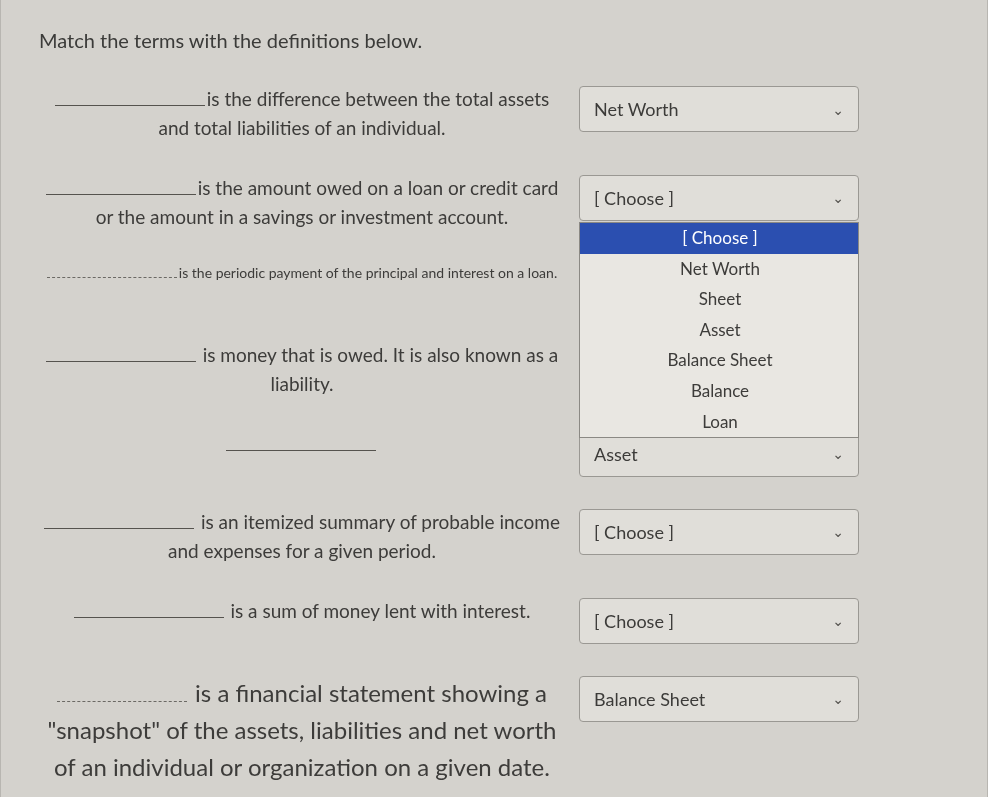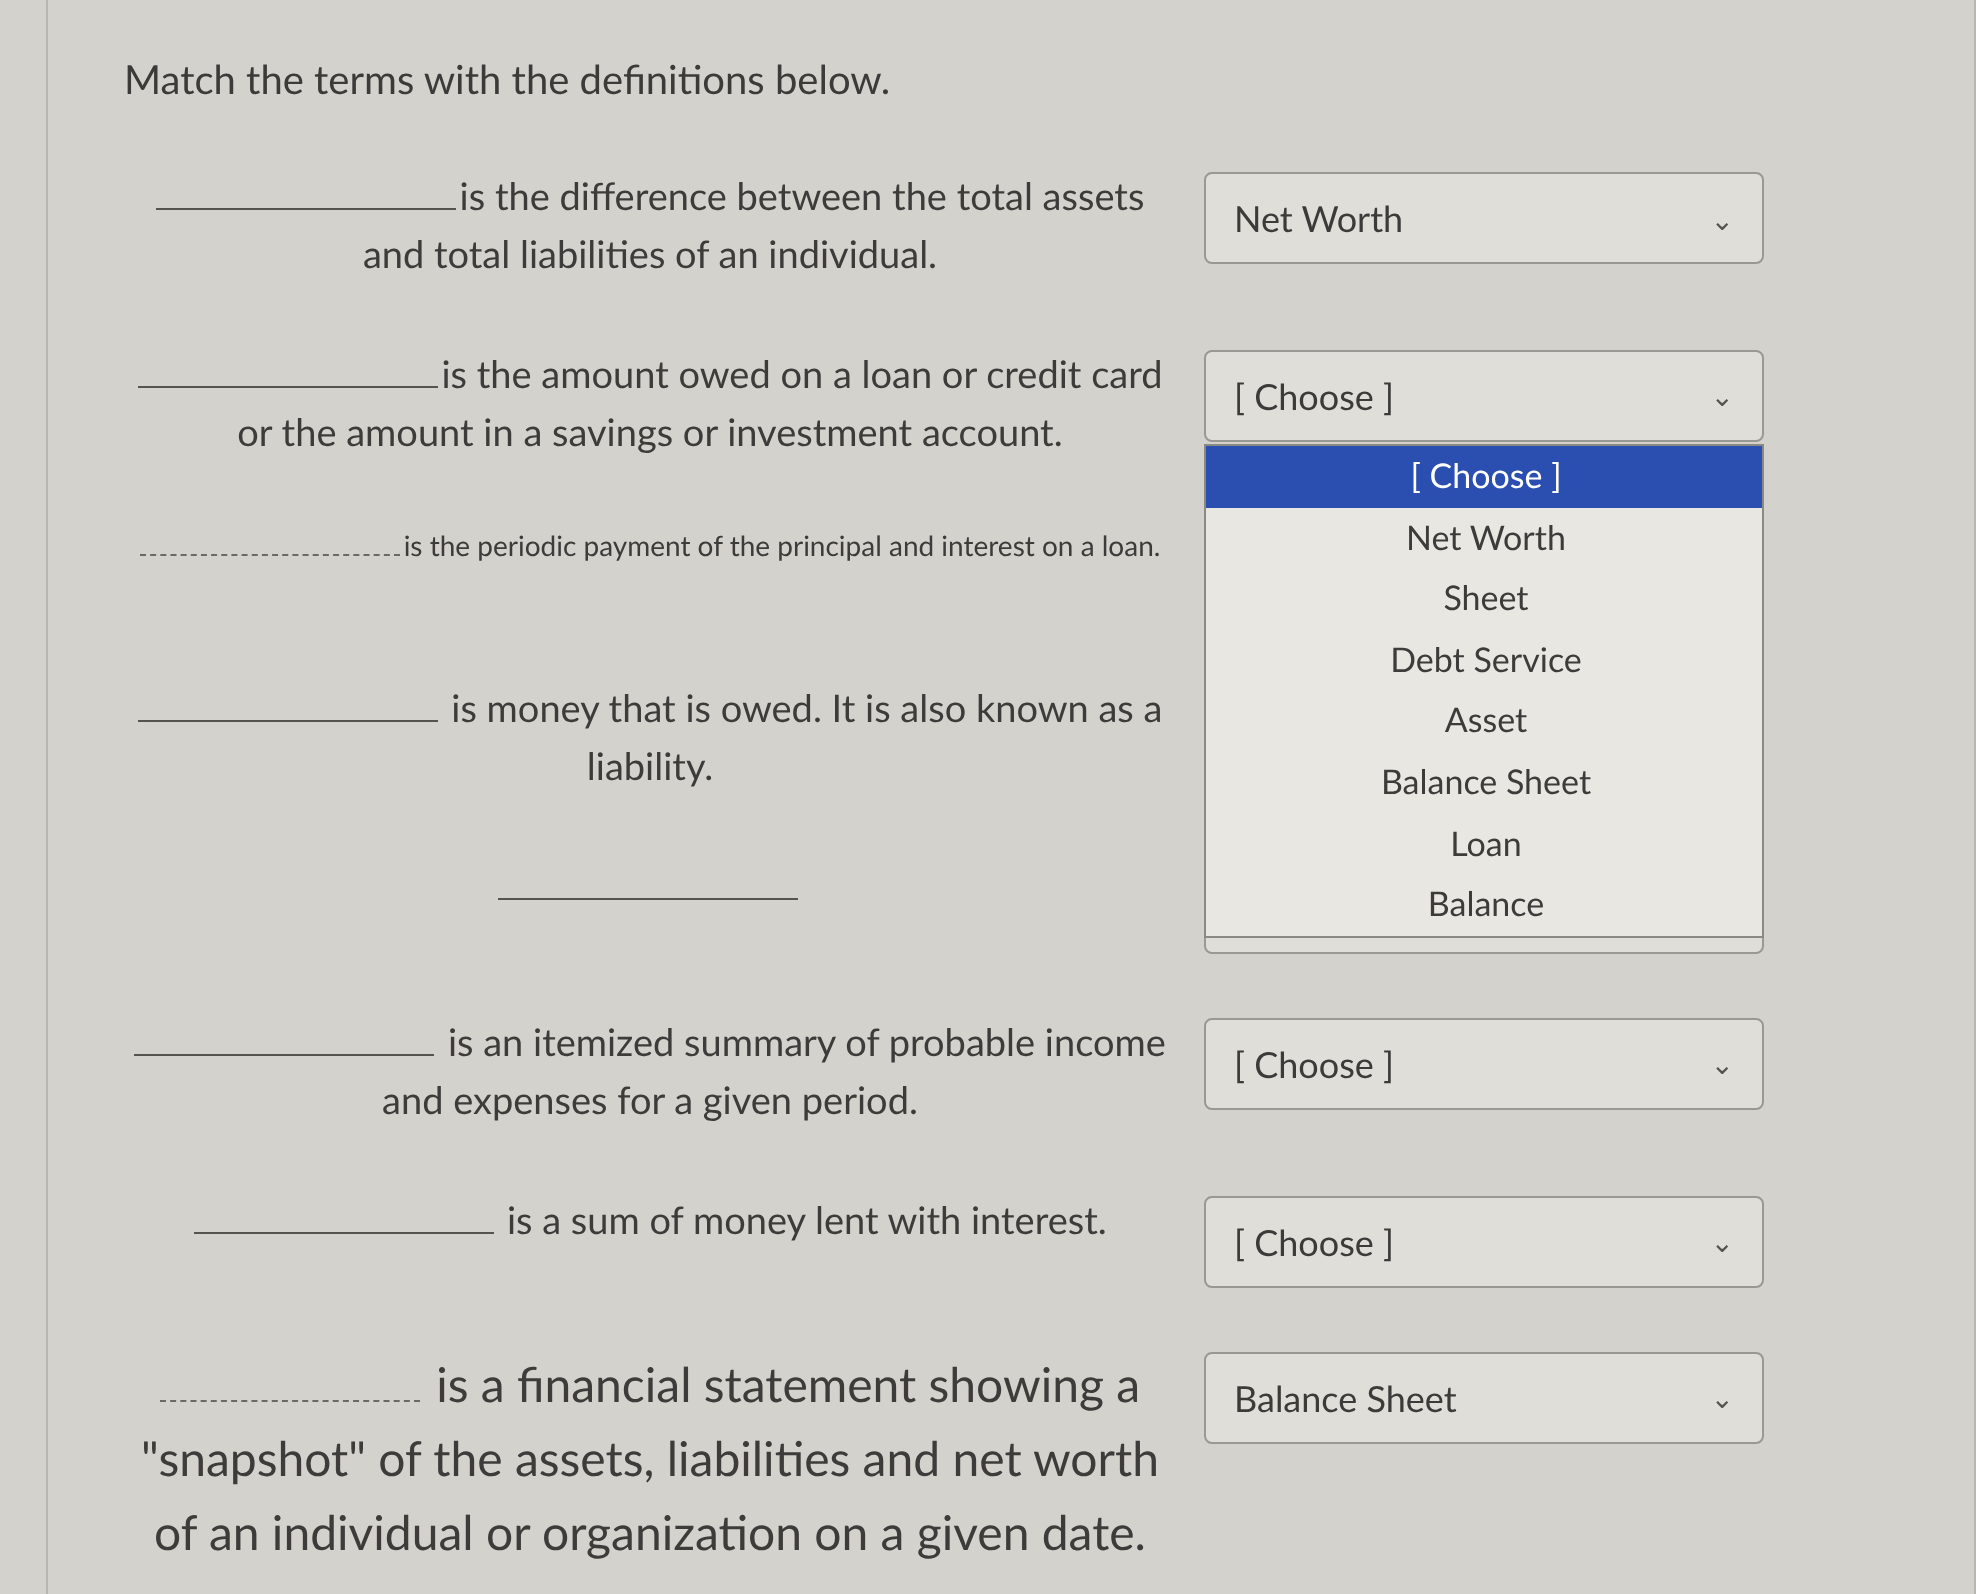--- a/index.html
+++ b/index.html
@@ -10,21 +10,20 @@
     height: 797px;
     overflow: hidden;
     color: #3a3a38;
   }
   .page {
     padding: 28px 28px 20px 38px;
     position: relative;
     border-left: 1px solid #b8b6b1;
     border-right: 1px solid #b8b6b1;
     height: 100%;
-    margin-left: 23px;
   }
   .instructions {
     font-size: 20px;
     color: #3b3b39;
     margin-bottom: 32px;
   }
   .qrow {
     display: flex;
     align-items: flex-start;
     margin-bottom: 30px;
@@ -123,25 +122,24 @@
     </div>
     <div class="select-wrap">
       <div class="select-box">
         <span>[ Choose ]</span>
         <span class="chev">⌄</span>
       </div>
       <div class="dropdown-panel">
         <div class="opt hl">[ Choose ]</div>
         <div class="opt">Net Worth</div>
         <div class="opt">Sheet</div>
-        <div class="opt">Debt Service</div>
         <div class="opt">Asset</div>
         <div class="opt">Balance Sheet</div>
+        <div class="opt">Balance</div>
         <div class="opt">Loan</div>
-        <div class="opt">Balance</div>
       </div>
     </div>
   </div>
 
   <div class="qrow r3">
     <div class="prompt">
       <span class="blank short"></span><span>is the periodic payment of the principal and interest on a loan.</span>
     </div>
     <div class="select-wrap" style="visibility:hidden;">
       <div class="select-box">

